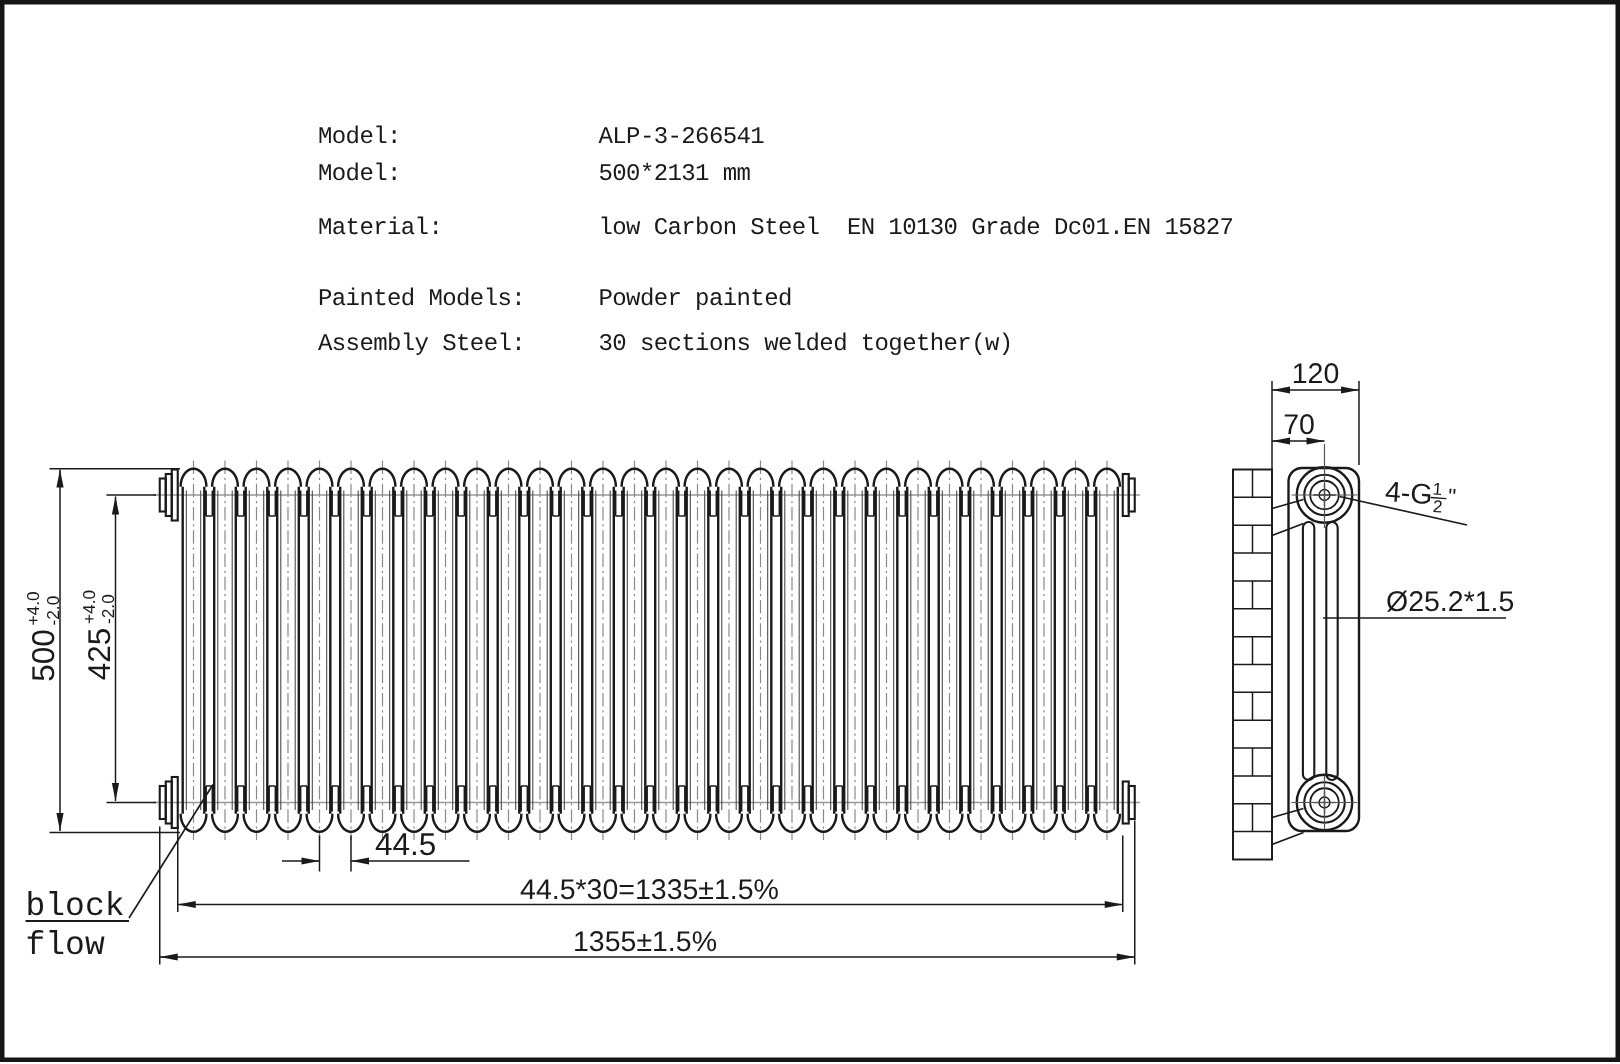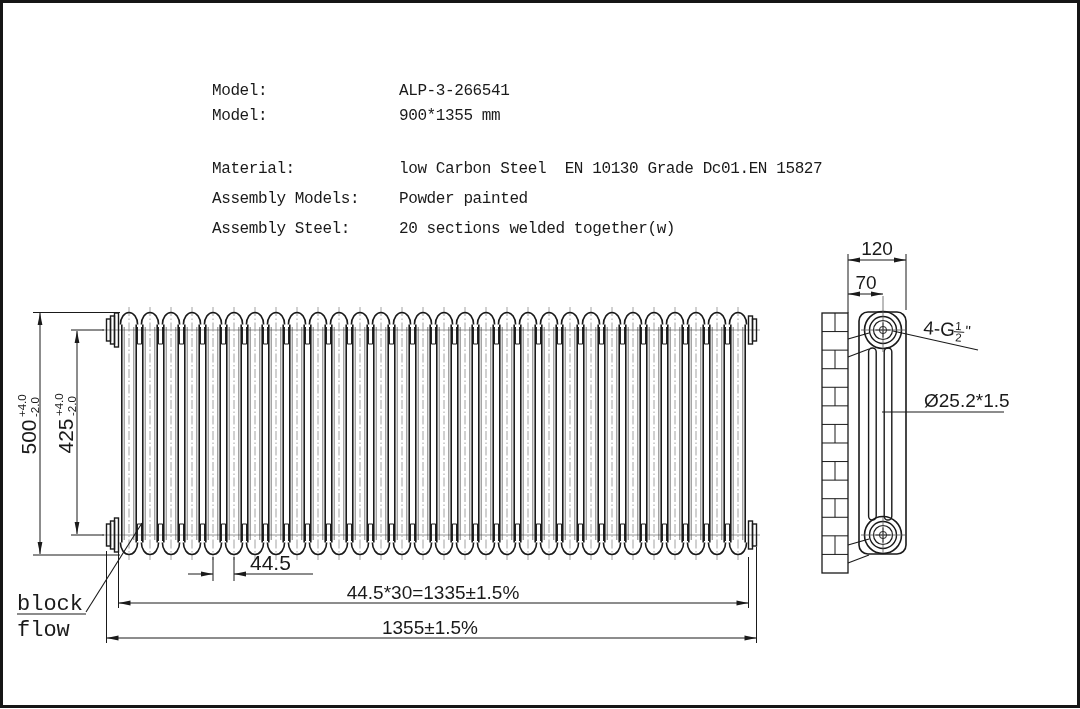--- a/index.html
+++ b/index.html
@@ -2,21 +2,21 @@
 <html><head>
 <meta charset="utf-8">
 <style>
   html,body{margin:0;padding:0;background:#fff;width:1080px;height:709px;overflow:hidden;}
   #stage{position:relative;width:1080px;height:709px;background:#fff;}
   svg{position:absolute;left:0;top:0;}
   .spec{position:absolute;left:212px;top:82px;width:660px;font-family:"Liberation Mono",monospace;
         font-size:16px;letter-spacing:-0.4px;color:#1a1a1a;white-space:pre;}
   .spec .row{position:absolute;left:0;display:flex;}
   .spec .lbl{display:inline-block;min-width:187px;}
-  .r0{top:0px}.r1{top:25px}.r2{top:50px}.r3{top:78px}.r4{top:108px}.r5{top:138px}.r6{top:168px}
+  .r0{top:0px}.r1{top:25px}.r2{top:50px}.r3{top:61px}.r4{top:108px}.r5{top:138px}.r6{top:168px}
   text{fill:#1a1a1a;}
   .dim{font-family:"Liberation Sans",sans-serif;font-size:19px;}
   .dimBig{font-family:"Liberation Sans",sans-serif;font-size:21px;}
   .dimL{font-family:"Liberation Sans",sans-serif;font-size:21px;}
   .tol{font-family:"Liberation Sans",sans-serif;font-size:11.5px;}
   .cadtxt{font-family:"Liberation Mono",monospace;font-size:22px;}
   .sm{font-family:"Liberation Sans",sans-serif;font-size:15px;}
 </style>
 </head>
 <body>
@@ -535,18 +535,18 @@
       <text class="tol" x="31.5" y="-6.5">1</text>
       <line x1="30.5" y1="-4.5" x2="41" y2="-4.5" stroke="#1a1a1a" stroke-width="0.9"></line>
       <text class="tol" x="32.5" y="5">2</text>
       <text class="sm" x="42" y="-1">"</text>
     </g>
     <text class="dim" x="924" y="407">Ø25.2*1.5</text>
   </svg>
 
   <div class="spec">
     <div class="row r0"><span class="lbl">Model:</span><span class="val">ALP-3-266541</span></div>
-    <div class="row r1"><span class="lbl">Model:</span><span class="val">900*1355 mm</span></div>
+    <div class="row r1"><span class="lbl">Model:</span><span class="val">500*2131 mm</span></div>
     <div class="row r3"><span class="lbl">Material:</span><span class="val">low Carbon Steel  EN 10130 Grade Dc01.EN 15827</span></div>
-    <div class="row r4"><span class="lbl">Assembly Models:</span><span class="val">Powder painted</span></div>
-    <div class="row r5"><span class="lbl">Assembly Steel:</span><span class="val">20 sections welded together(w)</span></div>
+    <div class="row r4"><span class="lbl">Painted Models:</span><span class="val">Powder painted</span></div>
+    <div class="row r5"><span class="lbl">Assembly Steel:</span><span class="val">30 sections welded together(w)</span></div>
   </div>
 </div>
 
 </body></html>

